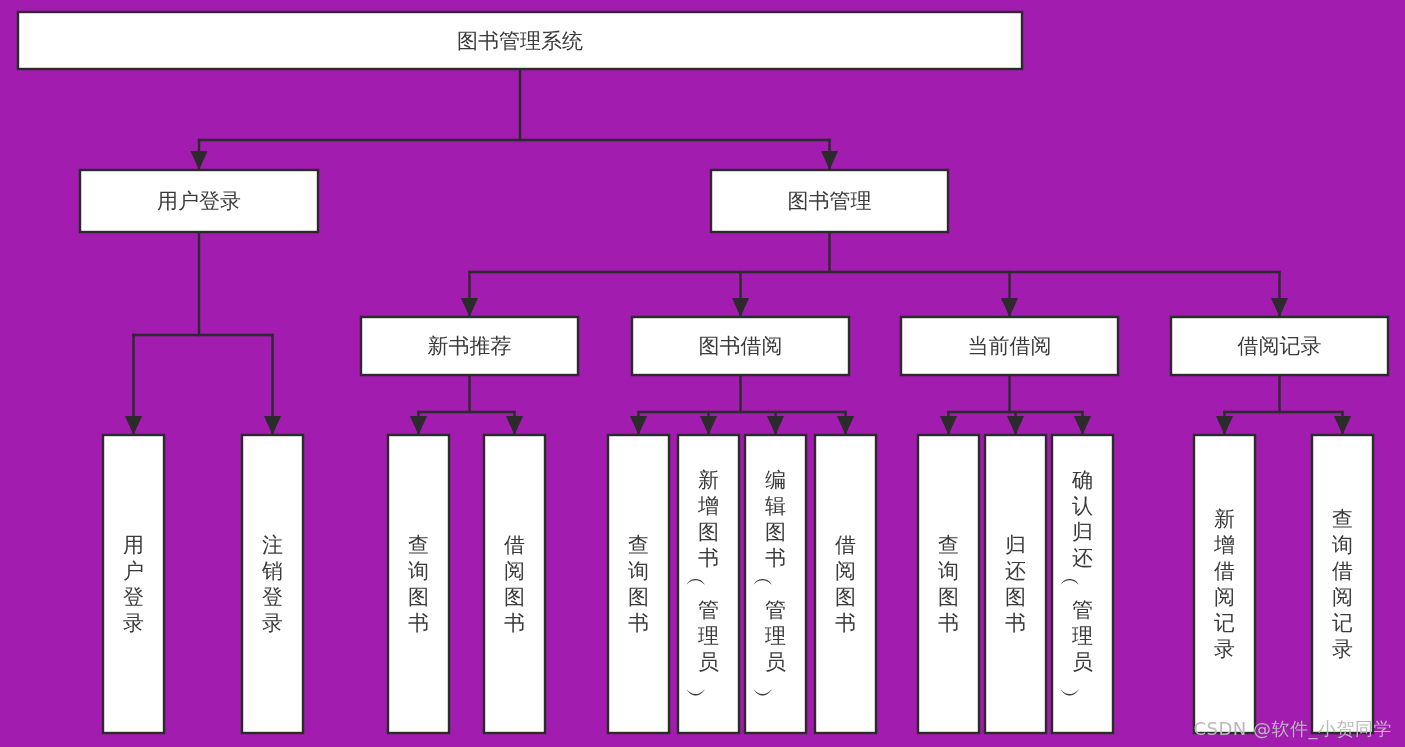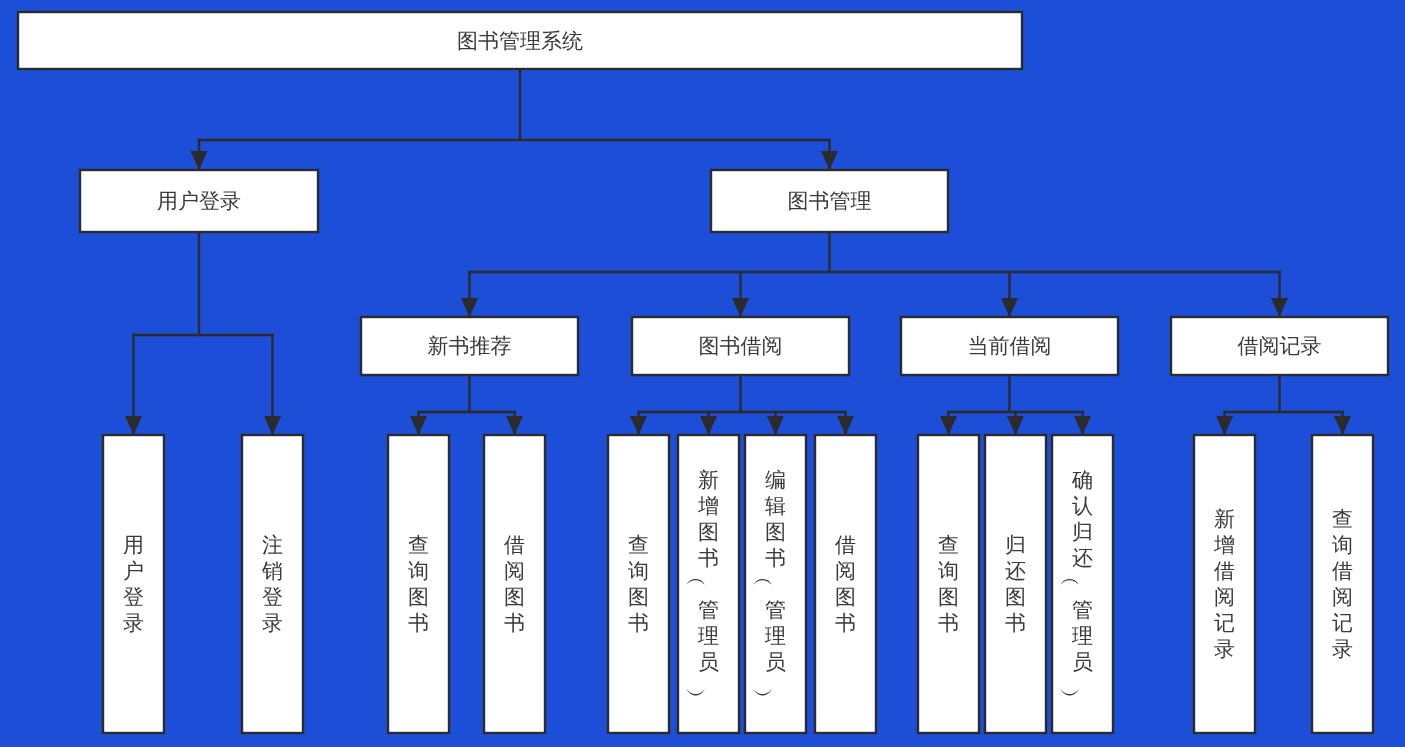--- a/index.html
+++ b/index.html
@@ -10,21 +10,21 @@
   body {
     width: 1405px;
     height: 747px;
     font-family: "DejaVu Sans", "Liberation Sans", sans-serif;
     overflow: hidden;
   }
   #diagram-root {
     position: relative;
     width: 1405px;
     height: 747px;
-    background: #1d4ed8;
+    background: #a21caf;
   }
   svg.flow {
     position: absolute;
     left: 0;
     top: 0;
     width: 1405px;
     height: 747px;
   }
   .node-rect {
     fill: #ffffff;
@@ -201,13 +201,14 @@
         <g>
           <rect x="1194" y="435" width="61" height="298" class="node-rect"></rect>
           <text x="1224.5" class="node-label-vert"><tspan x="1224.5" y="526.28">新</tspan><tspan x="1224.5" y="552.28">增</tspan><tspan x="1224.5" y="578.28">借</tspan><tspan x="1224.5" y="604.28">阅</tspan><tspan x="1224.5" y="630.28">记</tspan><tspan x="1224.5" y="656.28">录</tspan></text>
         </g>
         <g>
           <rect x="1312" y="435" width="61" height="298" class="node-rect"></rect>
           <text x="1342.5" class="node-label-vert"><tspan x="1342.5" y="526.28">查</tspan><tspan x="1342.5" y="552.28">询</tspan><tspan x="1342.5" y="578.28">借</tspan><tspan x="1342.5" y="604.28">阅</tspan><tspan x="1342.5" y="630.28">记</tspan><tspan x="1342.5" y="656.28">录</tspan></text>
         </g>
       </g>
   </svg>
+  <div class="watermark">CSDN @软件_小贺同学</div>
 </div>
 
 </body></html>

